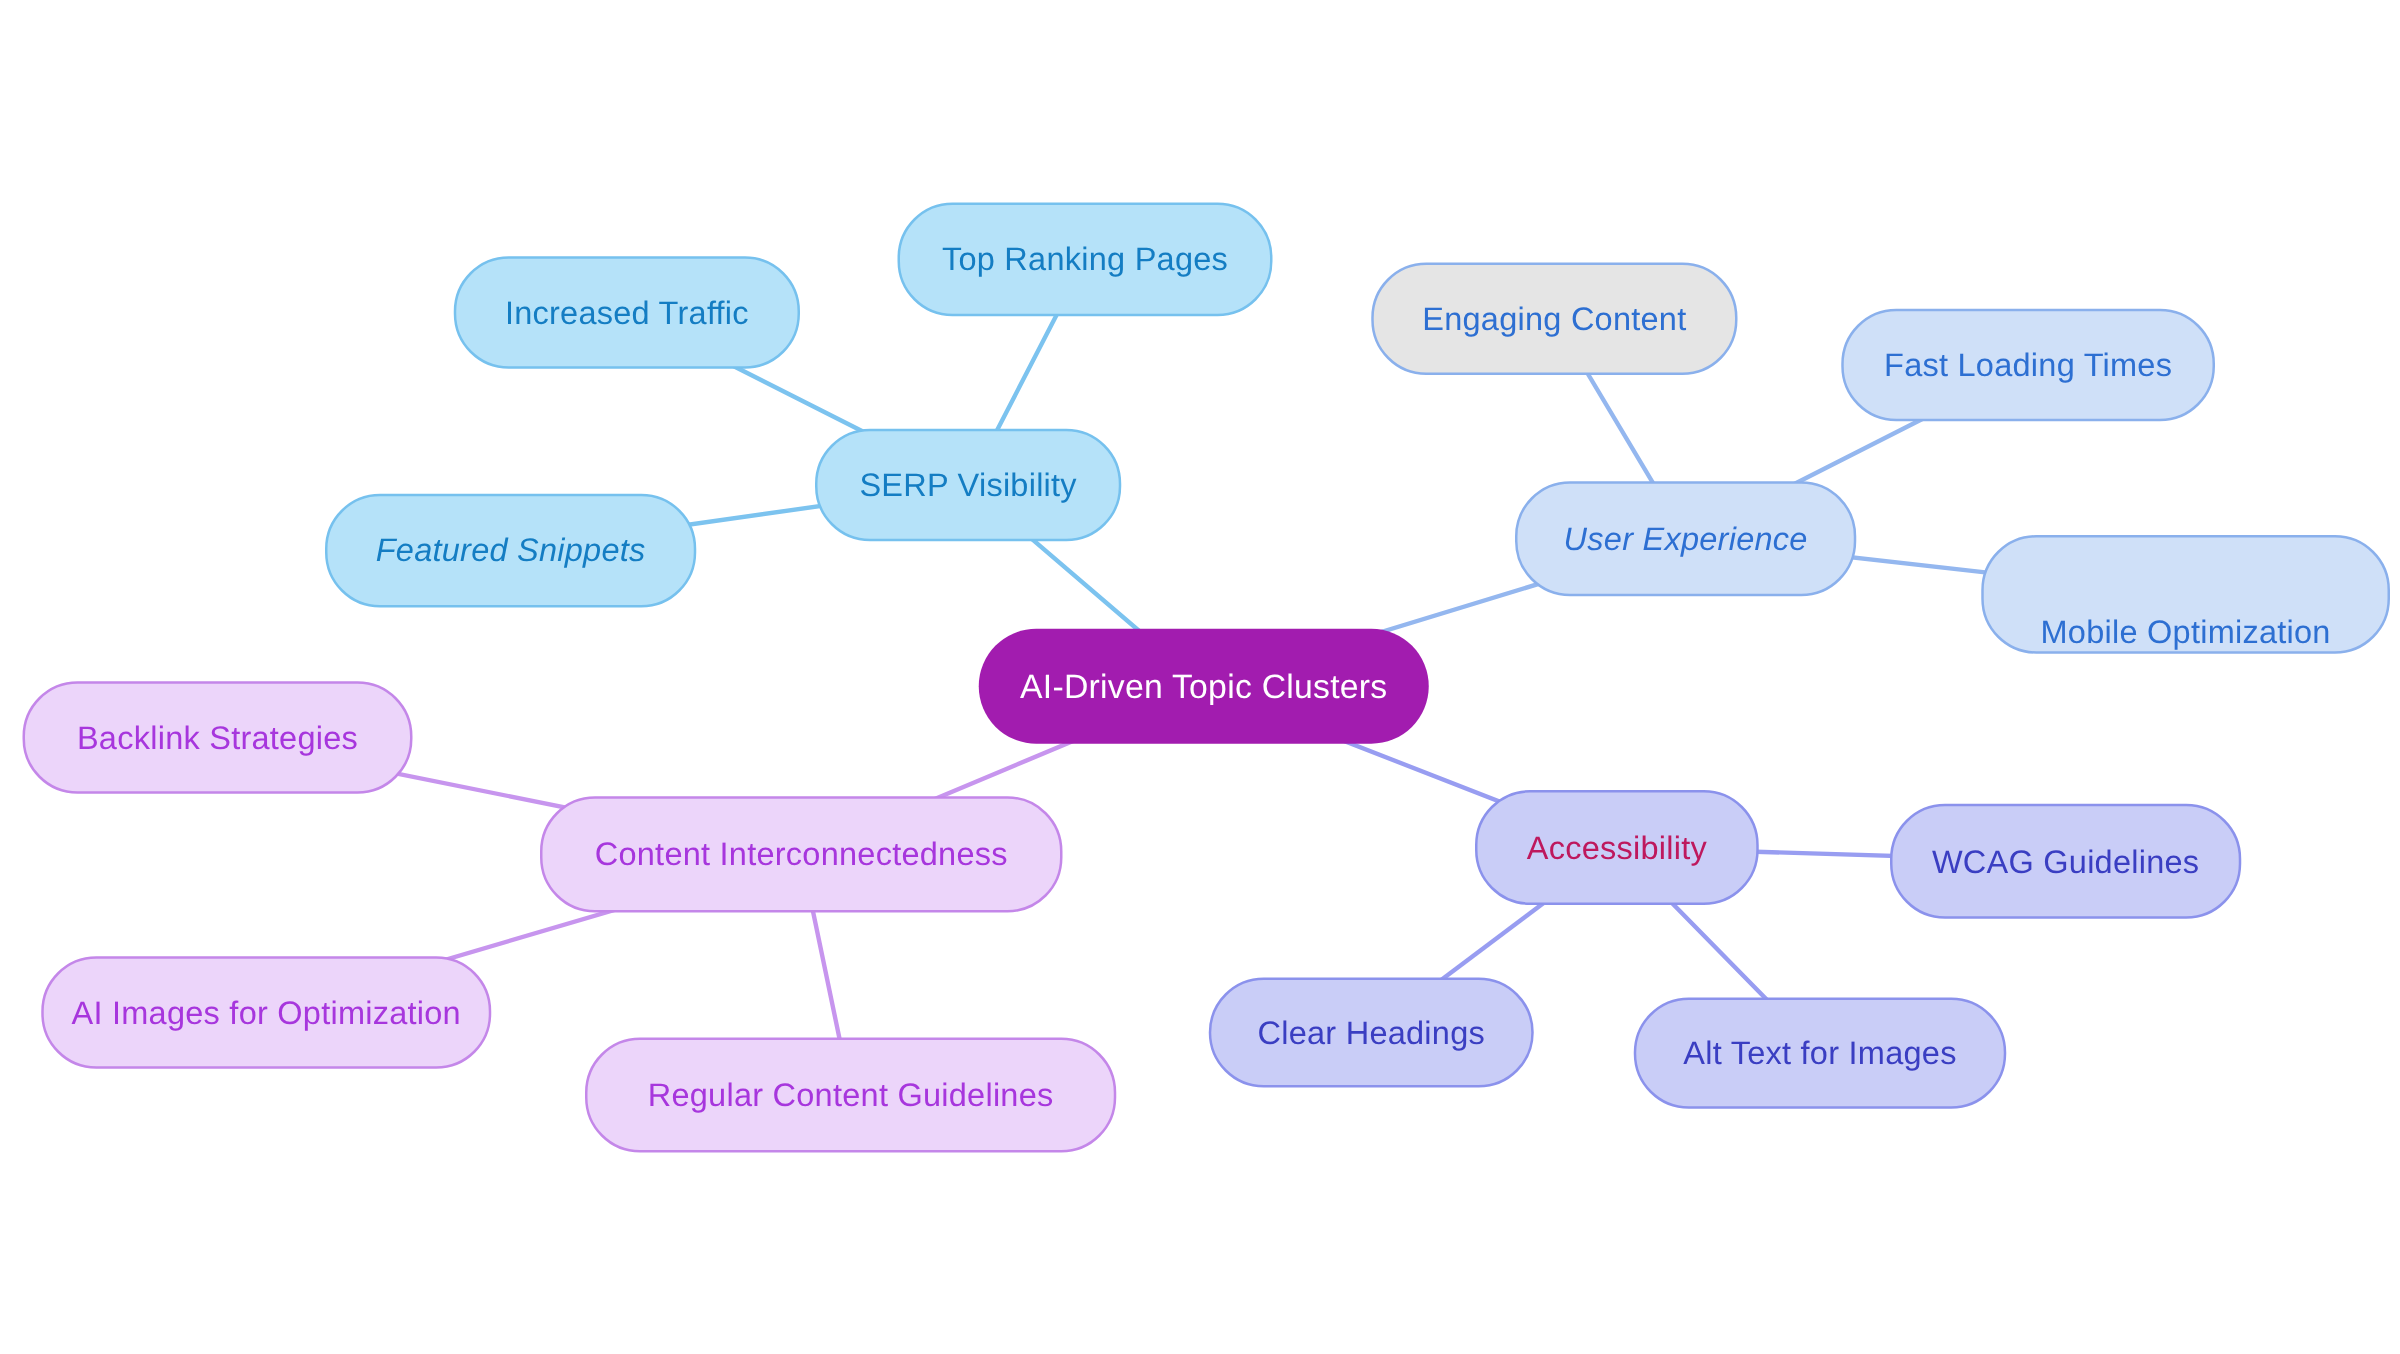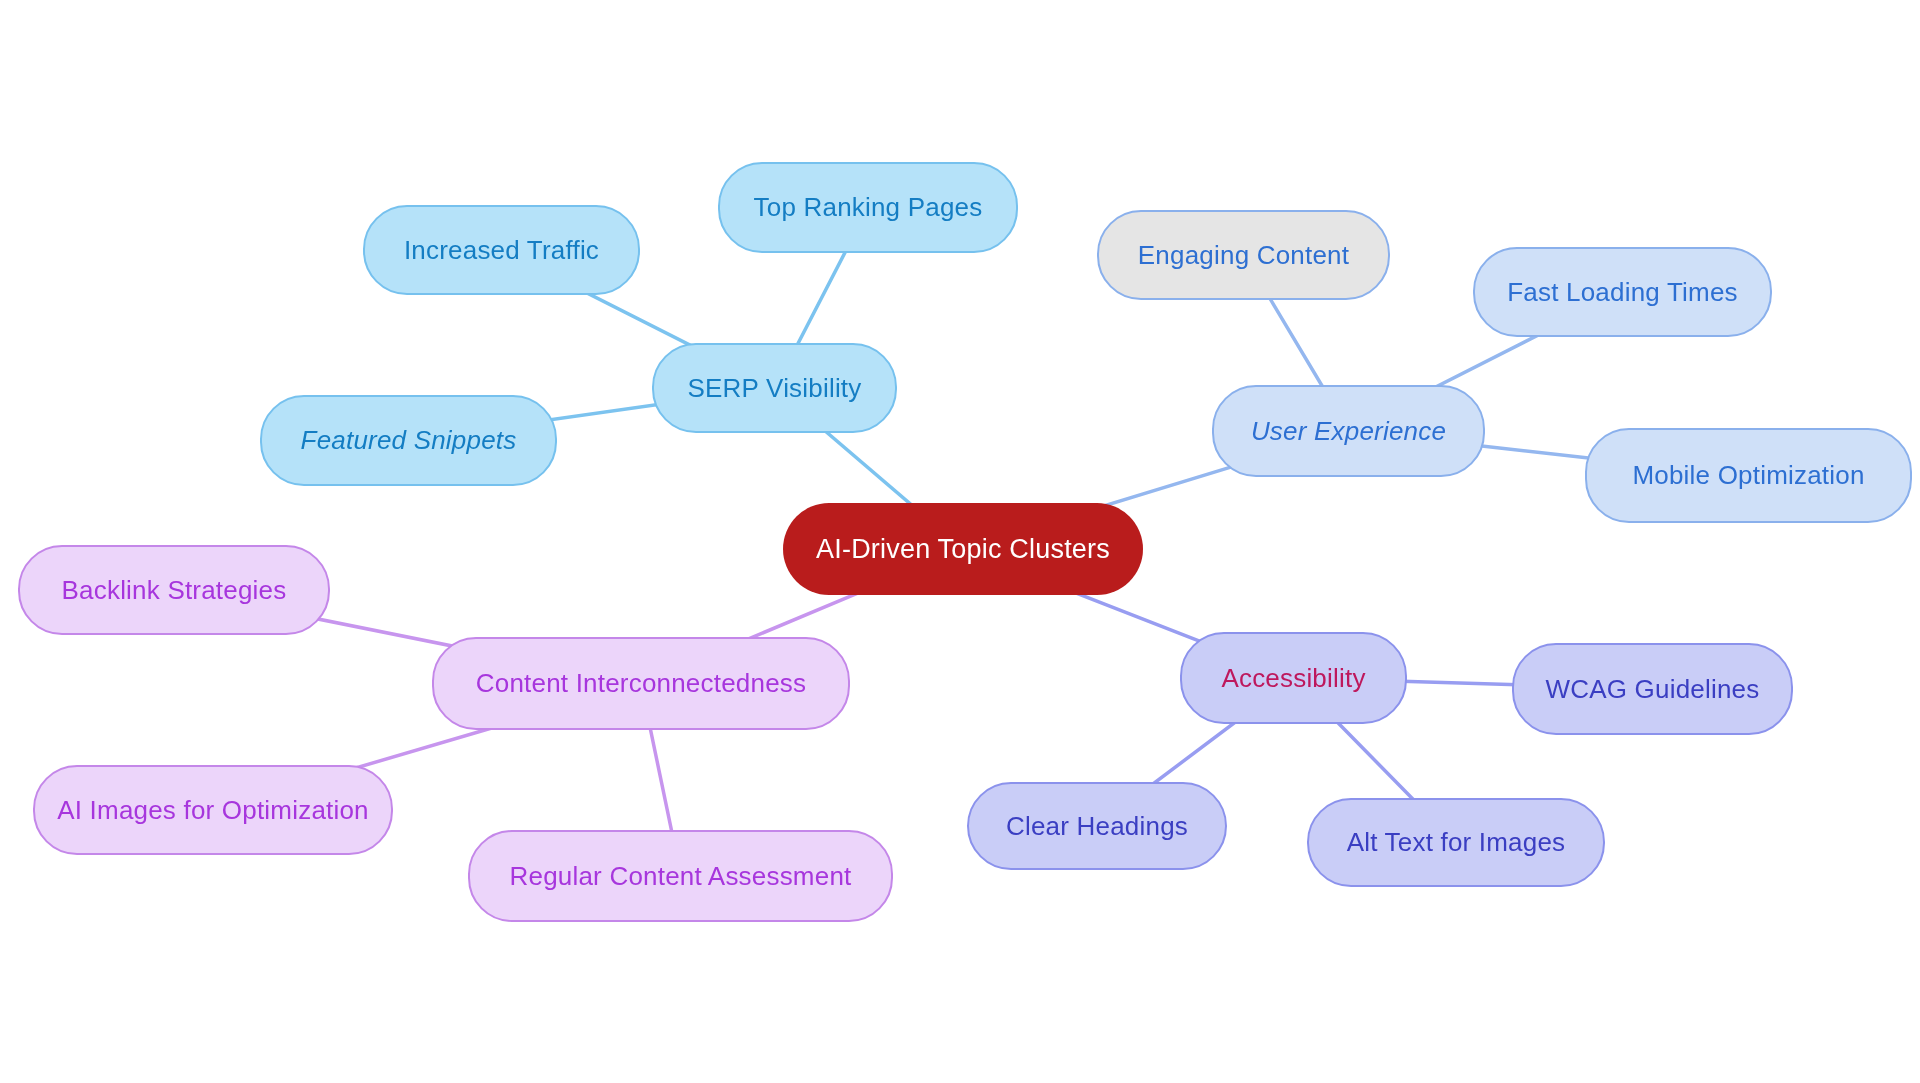--- a/index.html
+++ b/index.html
@@ -46,21 +46,21 @@
   #n-central   { left: 783px;  top: 503px; width: 360px; height: 92px; }
 
   #n-serp      { left: 652px;  top: 343px; width: 245px; height: 90px; }
   #n-topranking{ left: 718px;  top: 162px; width: 300px; height: 91px; }
   #n-traffic   { left: 363px;  top: 205px; width: 277px; height: 90px; }
   #n-snippets  { left: 260px;  top: 395px; width: 297px; height: 91px; }
 
   #n-ux        { left: 1212px; top: 385px; width: 273px; height: 92px; }
   #n-engaging  { left: 1097px; top: 210px; width: 293px; height: 90px; }
   #n-fast      { left: 1473px; top: 247px; width: 299px; height: 90px; }
-  #n-mobile    { left: 1585px; top: 428px; width: 327px; height: 95px; }
+  #n-mobile    { left: 1585px; top: 428px; width: 327px; height: 95px; align-items: flex-end; }
 
   #n-ci        { left: 432px;  top: 637px; width: 418px; height: 93px; }
   #n-backlink  { left: 18px;   top: 545px; width: 312px; height: 90px; }
   #n-aitools   { left: 33px;   top: 765px; width: 360px; height: 90px; }
   #n-regular   { left: 468px;  top: 830px; width: 425px; height: 92px; }
 
   #n-acc       { left: 1180px; top: 632px; width: 227px; height: 92px; }
   #n-wcag      { left: 1512px; top: 643px; width: 281px; height: 92px; }
   #n-headings  { left: 967px;  top: 782px; width: 260px; height: 88px; }
   #n-alttext   { left: 1307px; top: 798px; width: 298px; height: 89px; text-align: center; }
@@ -86,21 +86,21 @@
     <line x1="641" y1="684" x2="174" y2="590" stroke="#c795ee"></line>
     <line x1="641" y1="684" x2="213" y2="810" stroke="#c795ee"></line>
     <line x1="641" y1="684" x2="681" y2="876" stroke="#c795ee"></line>
 
     <line x1="963" y1="549" x2="1294" y2="678" stroke="#989df1"></line>
     <line x1="1294" y1="678" x2="1653" y2="689" stroke="#989df1"></line>
     <line x1="1294" y1="678" x2="1097" y2="826" stroke="#989df1"></line>
     <line x1="1294" y1="678" x2="1456" y2="843" stroke="#989df1"></line>
   </svg>
 
-  <div class="node central" id="n-central" style="background-color: #b91c1c; color: rgb(255, 255, 255);">
+  <div class="node central" id="n-central" style="background-color: #a21caf; color: rgb(255, 255, 255);">
     <span>AI-Driven Topic Clusters</span>
   </div>
 
   <div class="node" id="n-serp" style="background-color: rgb(181, 226, 249); border-color: rgb(118, 193, 238); color: rgb(20, 125, 195);">
     <span>SERP Visibility</span>
   </div>
   <div class="node" id="n-topranking" style="background-color: rgb(181, 226, 249); border-color: rgb(118, 193, 238); color: rgb(20, 125, 195);">
     <span>Top Ranking Pages</span>
   </div>
   <div class="node" id="n-traffic" style="background-color: rgb(181, 226, 249); border-color: rgb(118, 193, 238); color: rgb(20, 125, 195);">
@@ -126,21 +126,21 @@
   <div class="node" id="n-ci" style="background-color: rgb(236, 213, 250); border-color: rgb(196, 135, 233); color: rgb(167, 54, 221);">
     <span>Content Interconnectedness</span>
   </div>
   <div class="node" id="n-backlink" style="background-color: rgb(236, 213, 250); border-color: rgb(196, 135, 233); color: rgb(167, 54, 221);">
     <span>Backlink Strategies</span>
   </div>
   <div class="node" id="n-aitools" style="background-color: rgb(236, 213, 250); border-color: rgb(196, 135, 233); color: rgb(167, 54, 221);">
     <span>AI Images for Optimization</span>
   </div>
   <div class="node" id="n-regular" style="background-color: rgb(236, 213, 250); border-color: rgb(196, 135, 233); color: rgb(167, 54, 221);">
-    <span>Regular Content Assessment</span>
+    <span>Regular Content Guidelines</span>
   </div>
 
   <div class="node" id="n-acc" style="background-color: rgb(201, 205, 247); border-color: rgb(139, 146, 236); color: #be185d;">
     <span>Accessibility</span>
   </div>
   <div class="node" id="n-wcag" style="background-color: rgb(201, 205, 247); border-color: rgb(139, 146, 236); color: rgb(58, 62, 194);">
     <span>WCAG Guidelines</span>
   </div>
   <div class="node" id="n-headings" style="background-color: rgb(201, 205, 247); border-color: rgb(139, 146, 236); color: rgb(58, 62, 194);">
     <span>Clear Headings</span>

